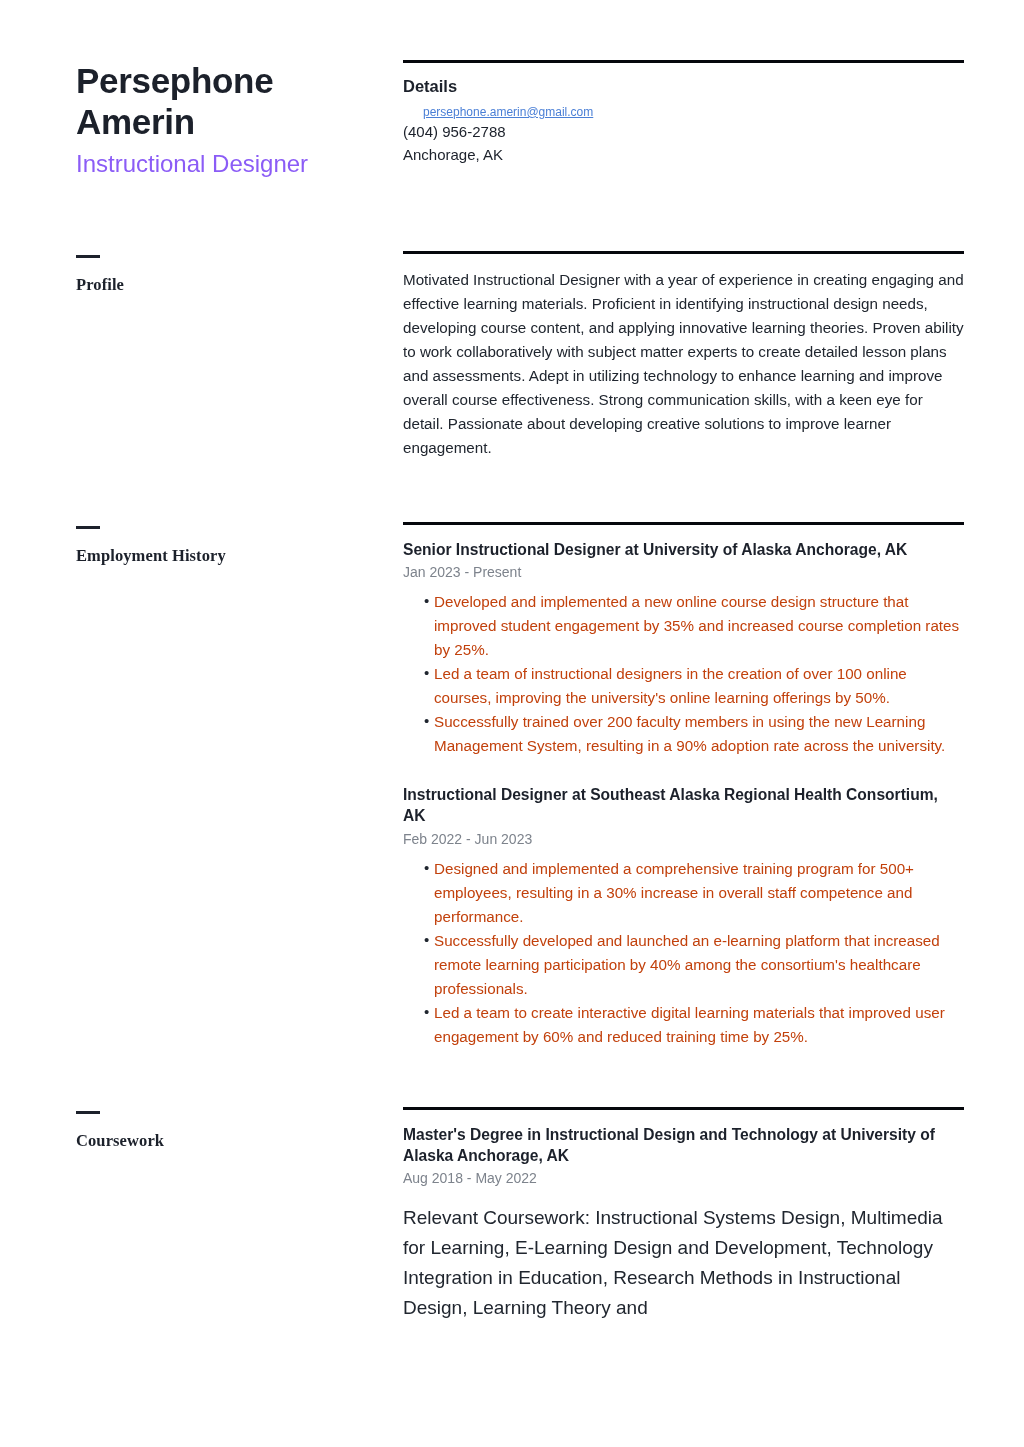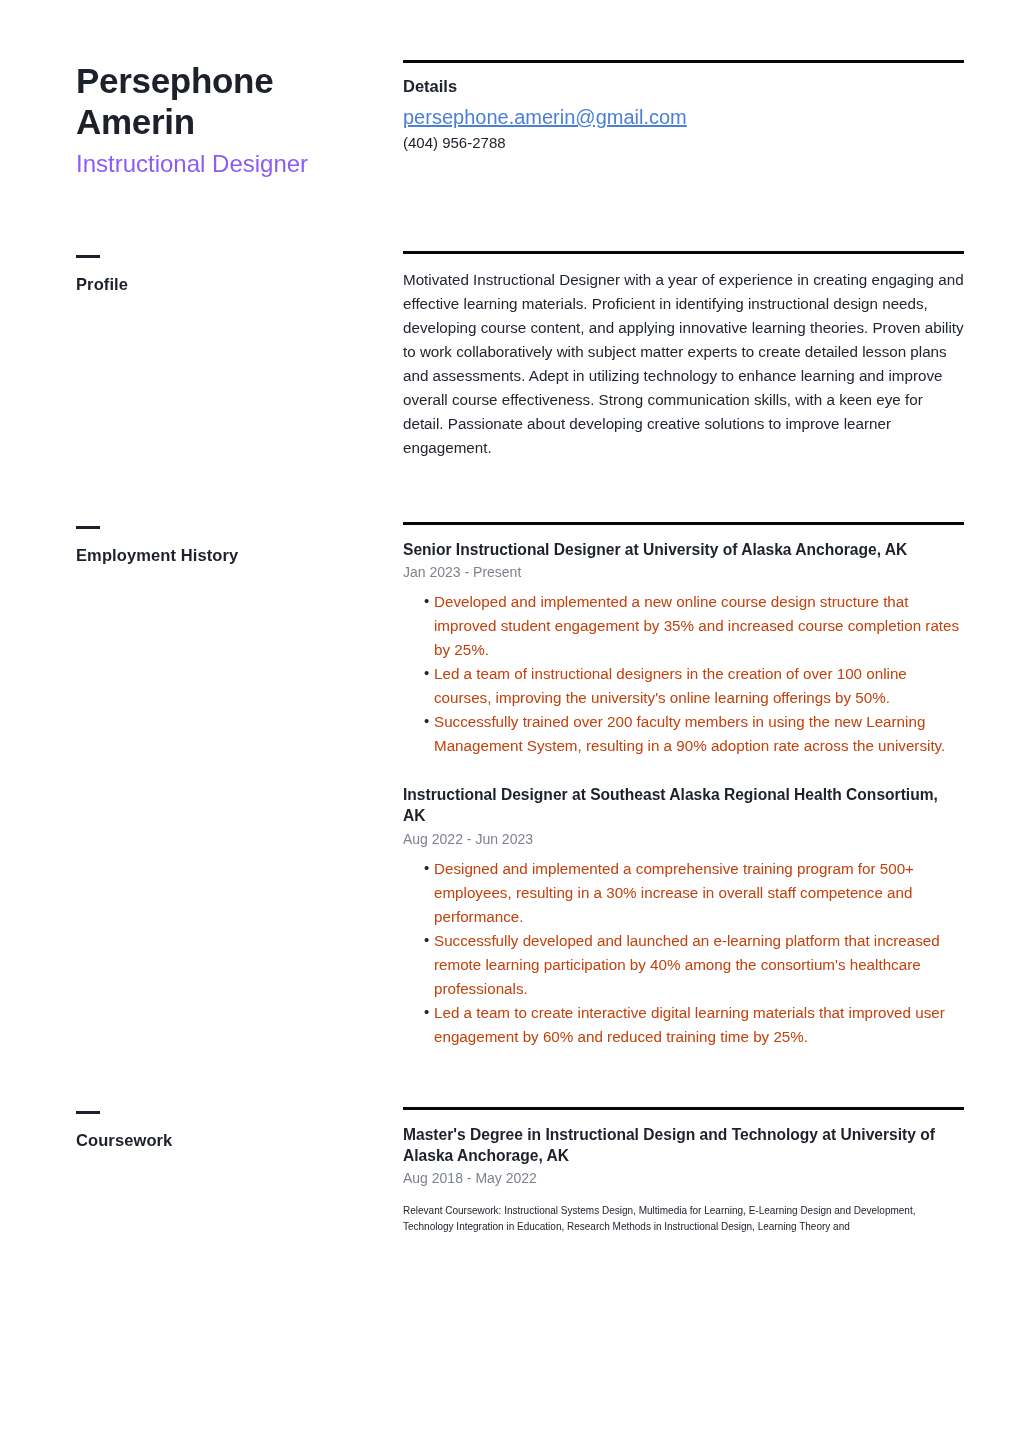--- a/index.html
+++ b/index.html
@@ -77,20 +77,21 @@
     height: 3px;
     background: #1c212b;
     margin-bottom: 17px;
   }
   .side-label {
     font-size: 16.5px;
     font-weight: bold;
     color: #1c212b;
     line-height: 1.2;
     letter-spacing: 0.1px;
+    font-family: Liberation Serif, serif;
   }
 
   
   .rule {
     height: 3px;
     background: #05070c;
     width: 561px;
     margin: 0 0 14px 0;
   }
 
@@ -103,23 +104,24 @@
   }
 
   .detail-line {
     font-size: 15px;
     line-height: 1.52;
     color: #1c212b;
   }
   .detail-link {
     color: #4a7fd6;
     text-decoration: underline;
-    font-size: 20px;
+    font-size: 12px;
     line-height: 1.52;
     display: inline-block;
+    margin-left: 20px;
   }
 
   
   .body-text {
     font-size: 15.2px;
     line-height: 1.58;
     color: #20262f;
     margin: 0;
     text-align: left;
   }
@@ -158,21 +160,21 @@
   }
   .bullets li::before {
     content: "\2022";
     position: absolute;
     left: 21px;
     top: -1px;
     font-size: 15px;
     color: #20262f;
   }
   .edu-note {
-    font-size: 10px;
+    font-size: 19px;
     line-height: 1.58;
     color: #20262f;
     margin: 15px 0 0 0;
   }
 
   
   .row-header { margin-bottom: 0; }
   .gap-profile { height: 73px; }
   .gap-emp { height: 62px; }
   .gap-edu { height: 58px; }
@@ -188,20 +190,21 @@
         <h1 class="name">Persephone Amerin</h1>
         <div class="job-title">Instructional Designer</div>
       </div>
       <div class="col-right">
         <div class="rule"></div>
         <div class="block-title">Details</div>
         <div>
           <a class="detail-link" href="#">persephone.amerin@gmail.com</a>
         </div>
         <div class="detail-line">(404) 956-2788</div>
+        <div class="detail-line">Anchorage, AK</div>
       </div>
     </div>
 
     <div class="gap-profile"></div>
 
     <div class="row">
       <div class="col-left">
         <div class="side-section">
           <div class="side-dash"></div>
           <div class="side-label">Profile</div>
@@ -230,21 +233,21 @@
           <div class="entry-date">Jan 2023 - Present</div>
           <ul class="bullets">
             <li>Developed and implemented a new online course design structure that improved student engagement by 35% and increased course completion rates by 25%.</li>
             <li>Led a team of instructional designers in the creation of over 100 online courses, improving the university's online learning offerings by 50%.</li>
             <li>Successfully trained over 200 faculty members in using the new Learning Management System, resulting in a 90% adoption rate across the university.</li>
           </ul>
         </div>
 
         <div class="entry">
           <div class="entry-title">Instructional Designer at Southeast Alaska Regional Health Consortium, AK</div>
-          <div class="entry-date">Aug 2022 - Jun 2023</div>
+          <div class="entry-date">Feb 2022 - Jun 2023</div>
           <ul class="bullets">
             <li>Designed and implemented a comprehensive training program for 500+ employees, resulting in a 30% increase in overall staff competence and performance.</li>
             <li>Successfully developed and launched an e-learning platform that increased remote learning participation by 40% among the consortium's healthcare professionals.</li>
             <li>Led a team to create interactive digital learning materials that improved user engagement by 60% and reduced training time by 25%.</li>
           </ul>
         </div>
       </div>
     </div>
 
     <div class="gap-edu"></div>

